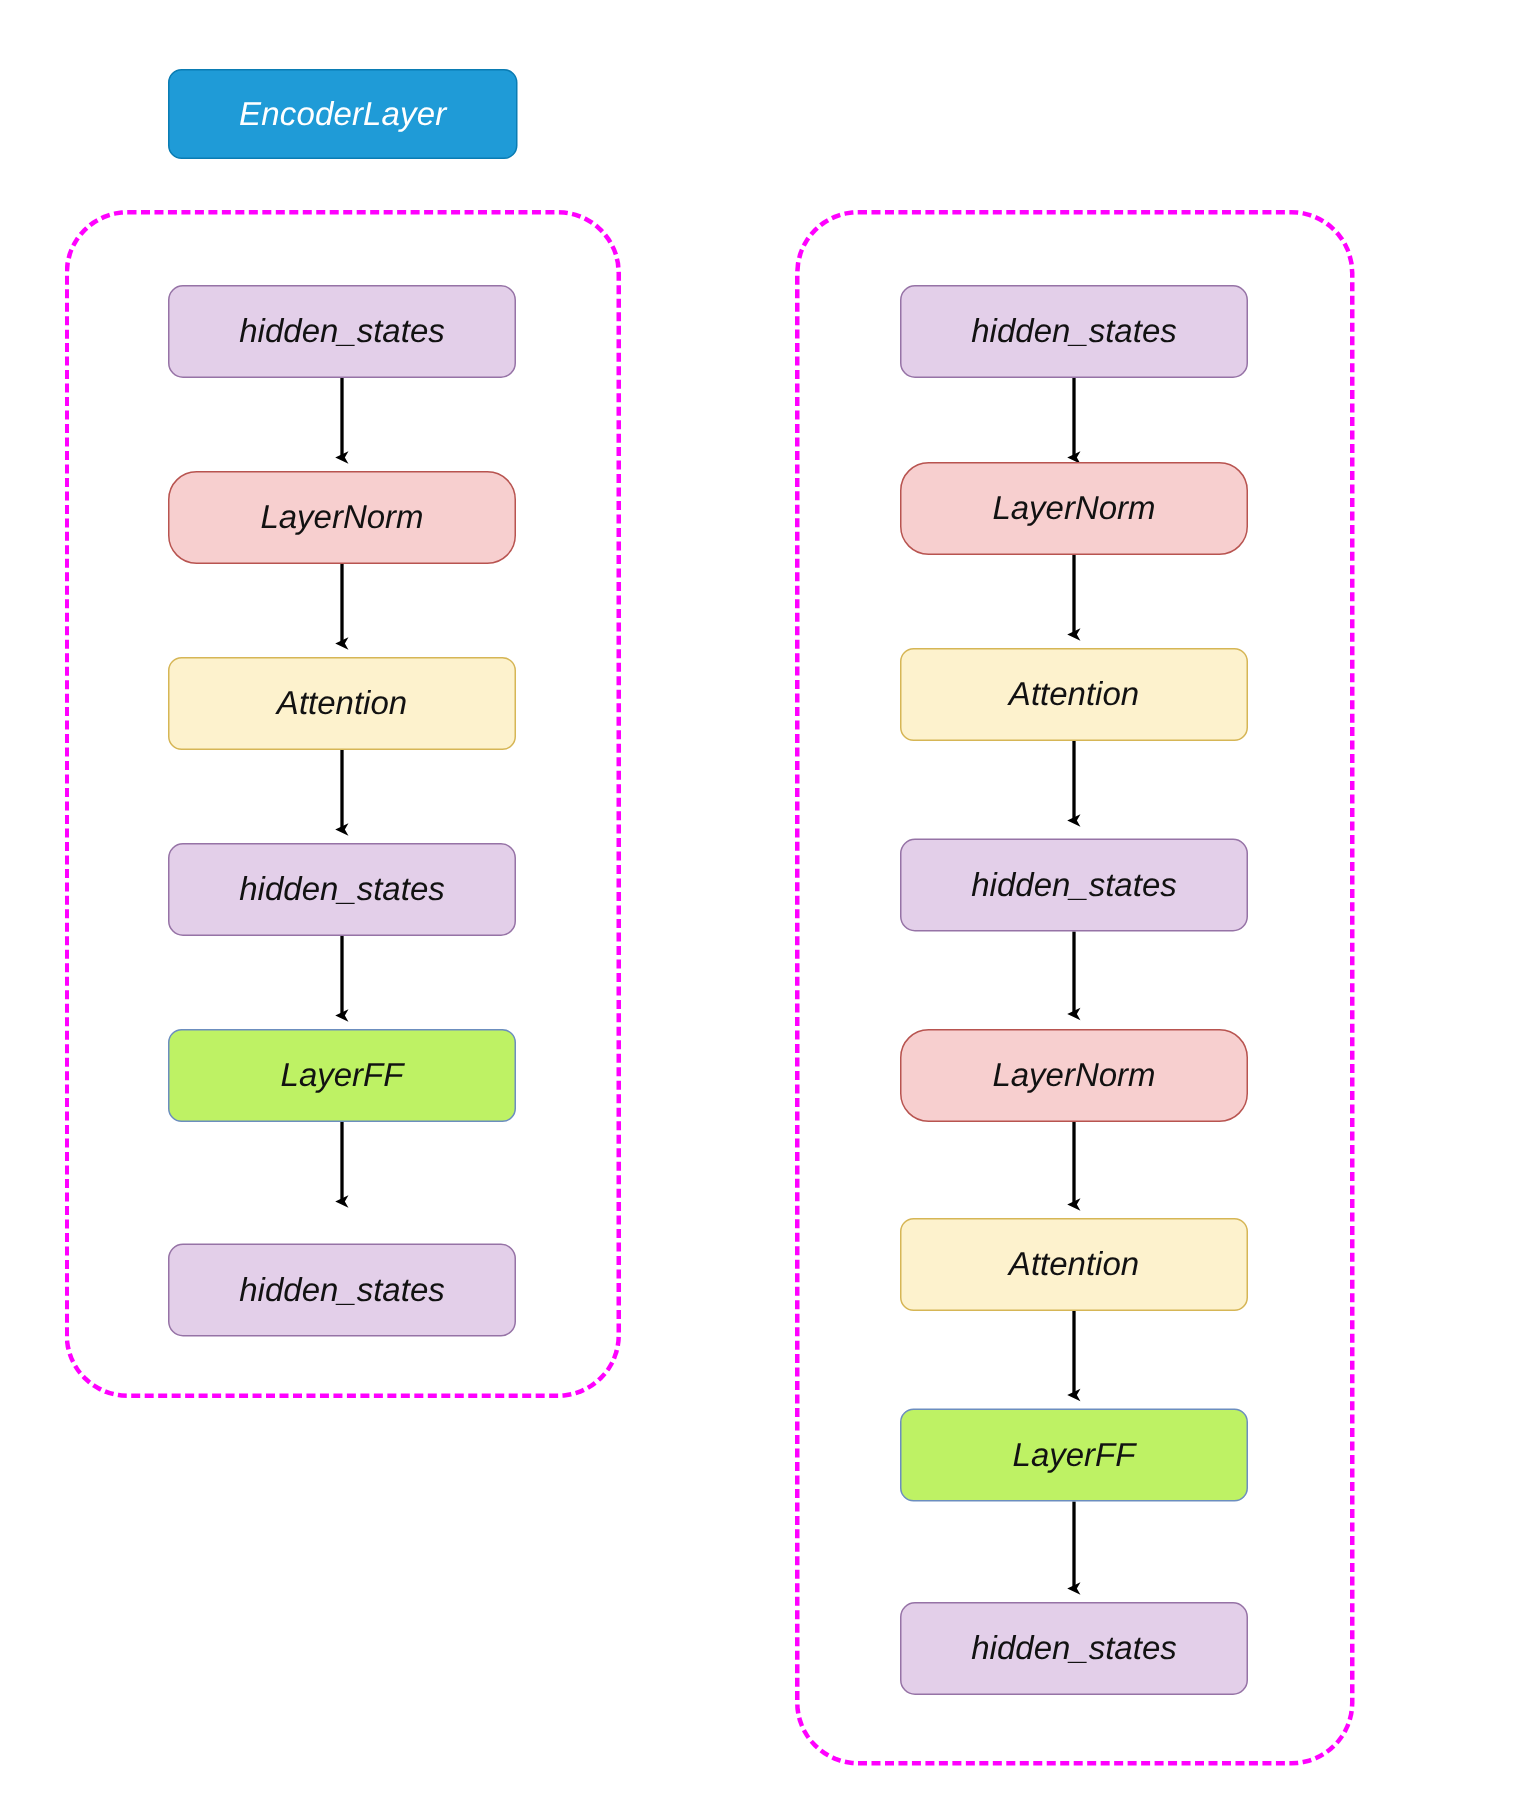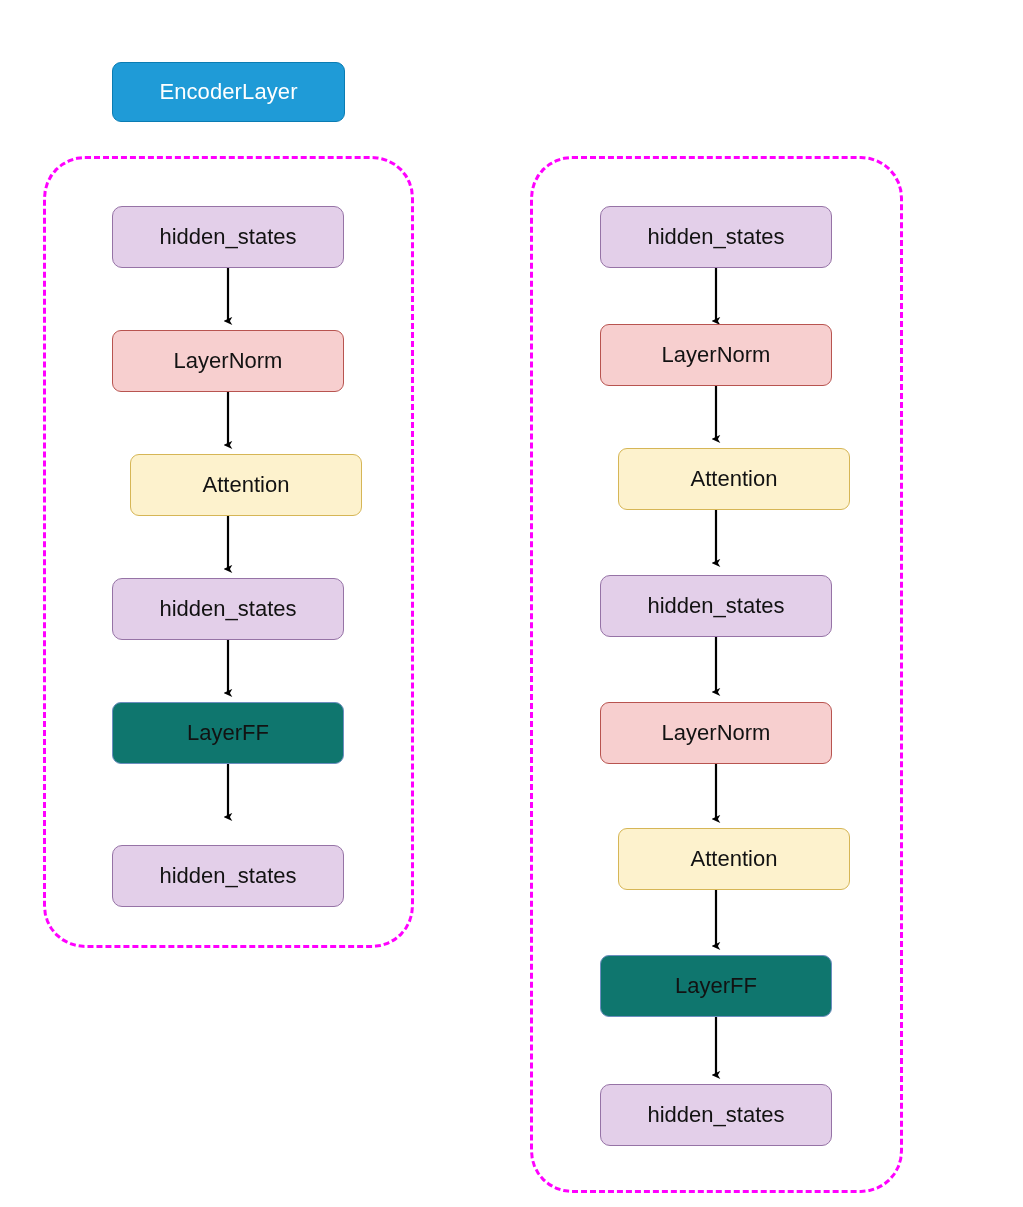--- a/index.html
+++ b/index.html
@@ -10,23 +10,24 @@
   body {
     width: 1023px;
     height: 1207px;
     position: relative;
     overflow: hidden;
     font-family: "Liberation Sans", sans-serif;
   }
 
   #canvas {
     position: absolute;
-    left: 0; top: 16px;
+    left: 0; top: 0;
     width: 1023px;
     height: 1019px;
+    font-style: italic;
   }
 
   
   .column {
     position: absolute;
   }
 
   
   .header-box {
     position: absolute;
@@ -69,28 +70,28 @@
     white-space: nowrap;
   }
   .node-hidden {
     background: #e3cfe9;
     border-color: #9673a6;
     border-radius: 10px;
   }
   .node-norm {
     background: #f7cfcf;
     border-color: #b85450;
+    border-radius: 19px;
   }
   .node-attn {
     background: #fdf2cd;
     border-color: #d6b656;
-    margin-left: 18px;
   }
   .node-ff {
-    background: #0f766e;
+    background: #bef264;
     border-color: #6c8ebf;
   }
 
   
   .arrow {
     position: absolute;
   }
 </style>
 </head>
 <body>

